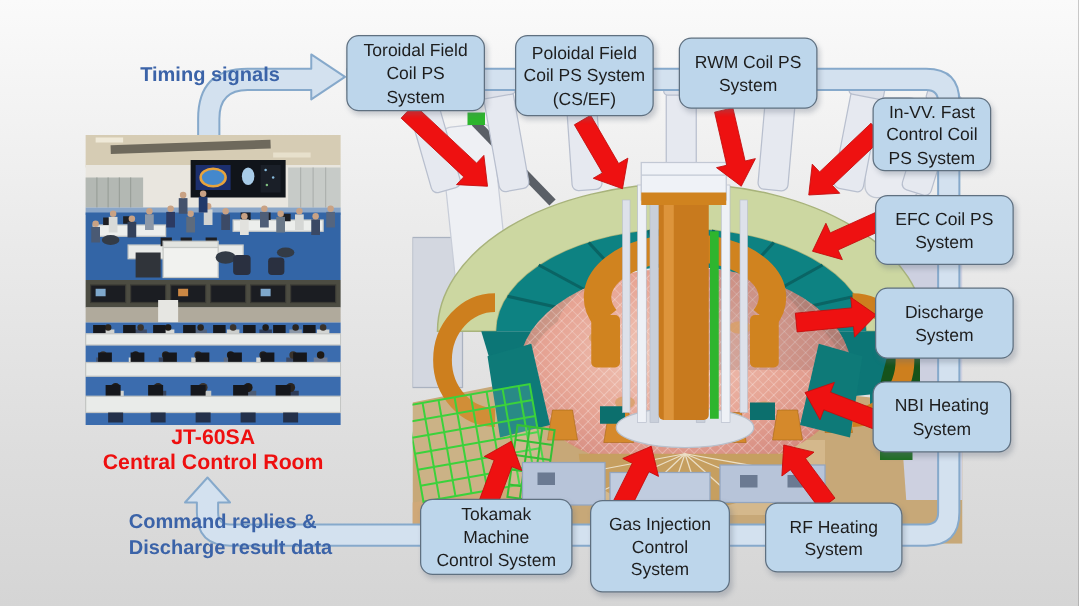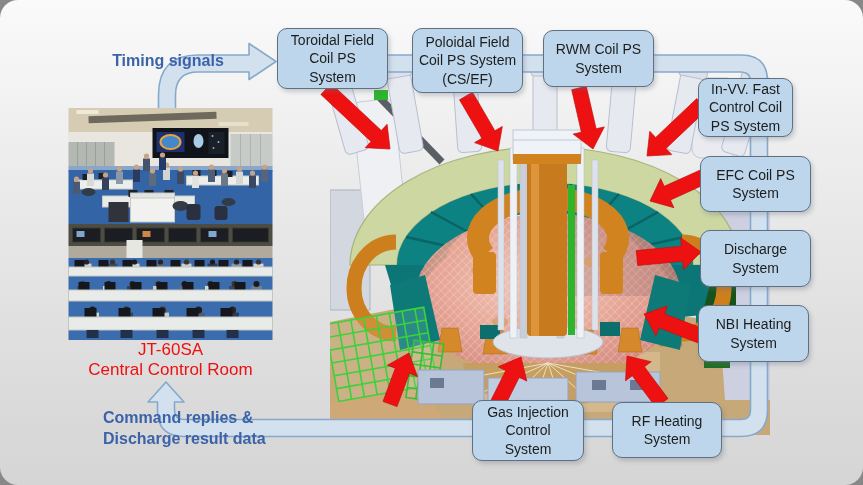--- a/index.html
+++ b/index.html
@@ -1,20 +1,19 @@
 <!DOCTYPE html>
 <html style="--box-fill: #bdd6eb; --box-border: #5f7080; --red: #ee1111; --tube-fill: #d3e1ef; --tube-border: #86a9cb; --blue-text: #3b63a8; --red-text: #ee0f0f;"><head>
 <meta charset="utf-8">
 <style>
   html,body{margin:0;padding:0;background:#888;}
   .slide{
     position:relative;width:863px;height:485px;overflow:hidden;
     background:linear-gradient(180deg,#fafafa 0%,#ececec 35%,#dddddd 75%,#d5d5d5 100%);
     font-family:"Liberation Sans","DejaVu Sans",sans-serif;
-    border-radius:18px;
   }
   .abs{position:absolute;}
   svg{display:block;}
   
   .tube{fill:var(--tube-fill,#d3e1ef);stroke:var(--tube-border,#86a9cb);stroke-width:1.6;stroke-linejoin:round;}
   .redarrow{fill:var(--red,#ee1111);stroke:#c40d0d;stroke-width:.7;stroke-linejoin:round;}
   
   .sys-box{
     position:absolute;display:flex;align-items:center;justify-content:center;
     background:var(--box-fill,#bdd6eb);border:1.6px solid var(--box-border,#5f7080);
@@ -23,29 +22,29 @@
     white-space:pre-line;box-sizing:border-box;padding:2px 3px;
   }
   .sys-toroidal{left:277px;top:28px;width:111px;height:61px}
   .sys-poloidal{left:412px;top:28px;width:111px;height:65px}
   .sys-rwm{left:543px;top:30px;width:111px;height:57px}
   .sys-invv{left:698px;top:78px;width:95px;height:59px}
   .sys-efc{left:700px;top:156px;width:111px;height:56px}
   .sys-diag{left:700px;top:230px;width:111px;height:57px}
   .sys-nbi{left:698px;top:305px;width:111px;height:57px}
   .sys-rf{left:612px;top:402px;width:110px;height:56px}
-  .sys-gas{left:472px;top:400px;width:112px;height:61px}
+  .sys-gas{left:472px;top:400px;width:112px;height:74px}
   .sys-tms{left:336px;top:399px;width:122px;height:61px}
   .blue-label{
     position:absolute;font-size:16px;font-weight:bold;color:var(--blue-text,#3b63a8);
     line-height:1.32;text-align:center;
   }
   .photo-caption{
     position:absolute;left:68px;top:340px;width:205px;text-align:center;
-    font-size:17px;font-weight:normal;color:var(--red-text,#ee0f0f);line-height:1.18;
+    font-size:17px;font-weight:bold;color:var(--red-text,#ee0f0f);line-height:1.18;
   }
 </style>
 </head>
 <body>
 
 <div class="slide">
 
   <svg class="abs" style="left:330px;top:70px" width="440" height="365" viewBox="0 0 440 365">
     <defs>
       <radialGradient id="plasmaGrad" cx="45%" cy="42%" r="65%">
@@ -260,20 +259,23 @@
 System</div>
   <div class="sys-box sys-diag">Discharge
 System</div>
   <div class="sys-box sys-nbi">NBI Heating
 System</div>
   <div class="sys-box sys-rf">RF Heating
 System</div>
   <div class="sys-box sys-gas">Gas Injection
 Control
 System</div>
+  <div class="sys-box sys-tms">Tokamak
+Machine
+Control System</div>
 
   <div class="abs" style="left:68px;top:108px;width:205px;height:232px">
     <svg width="205" height="116" viewBox="0 0 204 116">
       <rect width="204" height="26" fill="#d6ccb4"></rect>
       <rect x="8" y="2" width="22" height="4" fill="#efe9d8"></rect>
       <rect x="150" y="14" width="30" height="4" fill="#e7e0cc"></rect>
       <rect x="20" y="6" width="128" height="7" fill="#6e695c" transform="rotate(-2 84 9)"></rect>
       <rect y="24" width="204" height="38" fill="#e9e6df"></rect>
       <rect y="34" width="46" height="24" fill="#b3b8b3"></rect>
       <g stroke="#9aa09a">

